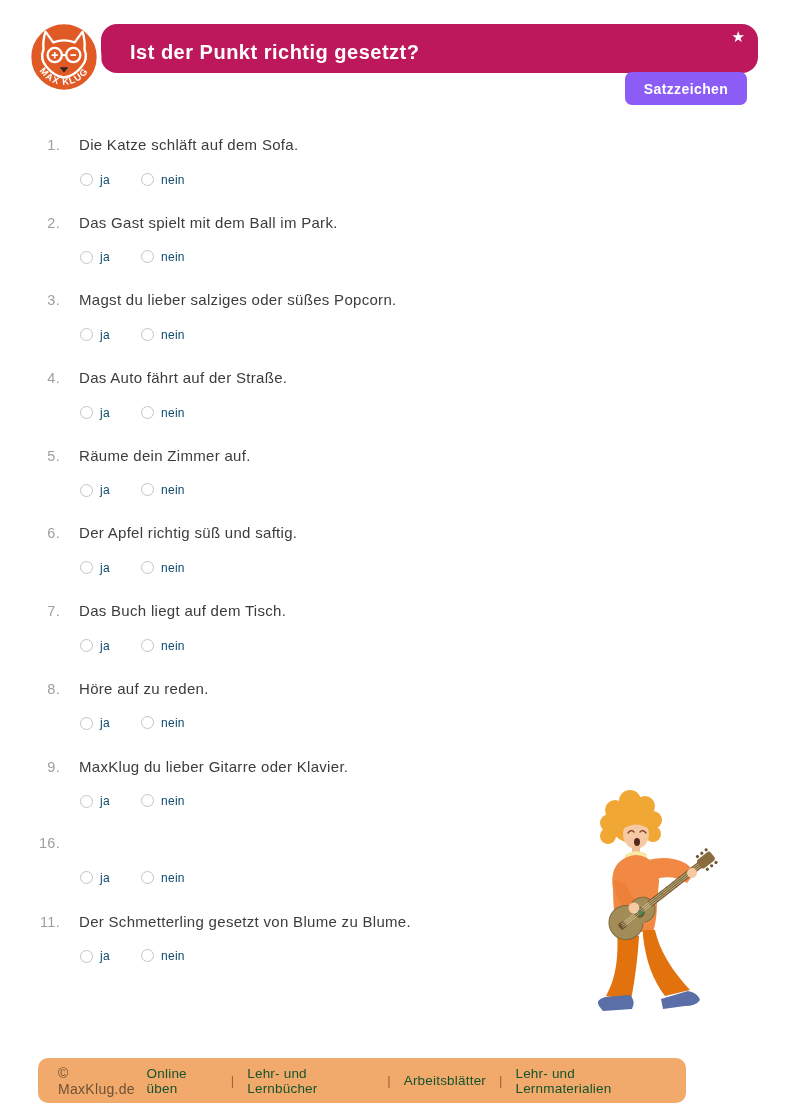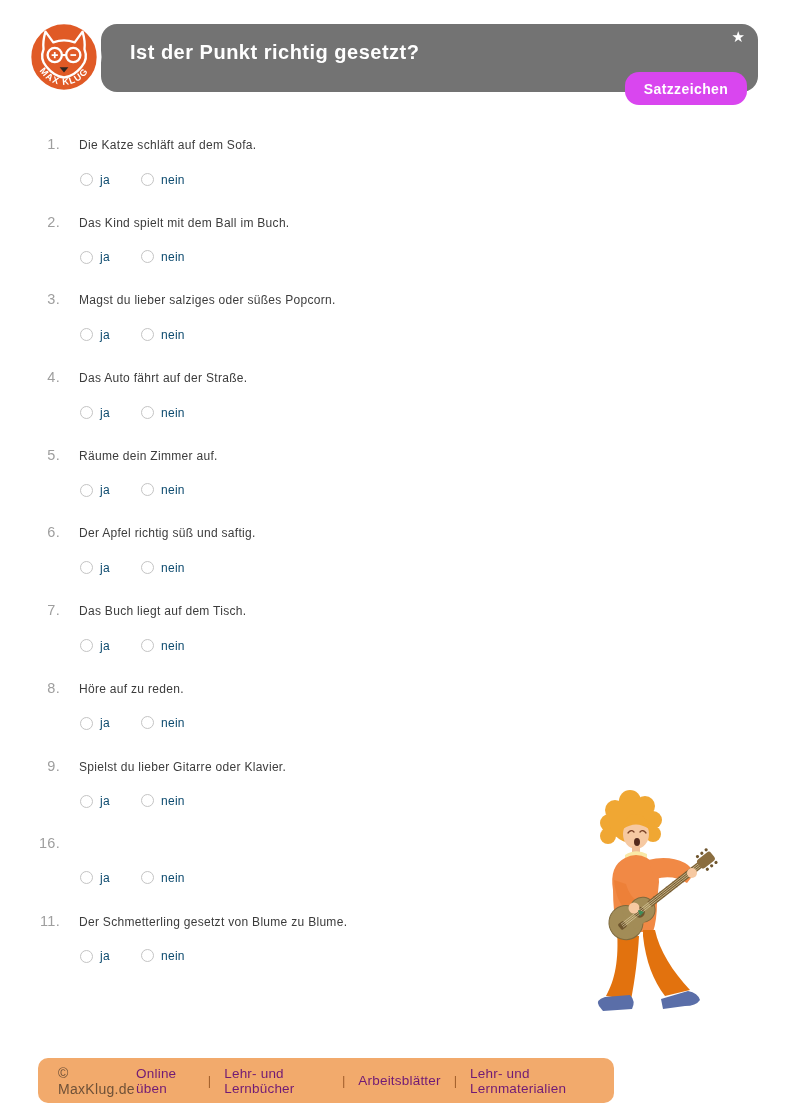--- a/index.html
+++ b/index.html
@@ -1,54 +1,54 @@
 <!DOCTYPE html>
 <html><head>
 <meta charset="utf-8">
 <style>
   * { margin:0; padding:0; box-sizing:border-box; }
   html,body { background:#ffffff; }
   body { font-family:"Liberation Sans", sans-serif; }
   .page { position:relative; width:794px; height:1118px; background:#ffffff; overflow:hidden; margin:0 auto; }
 
   
-  .banner { position:absolute; left:101px; top:24px; width:657px; height:68px;
-            background:#737373; border-radius:16px; z-index:1; }
+  .banner { position:absolute; left:101px; top:24px; width:657px; height:49px;
+            background:#be185d; border-radius:16px; z-index:1; }
   .banner-title { position:absolute; left:29px; top:0; line-height:57px;
             color:#ffffff; font-size:20px; font-weight:bold; letter-spacing:0.5px; }
   .banner-star { position:absolute; top:5px; right:13px; color:#ffffff; font-size:15px; line-height:15px; }
   .logo { position:absolute; left:25px; top:18px; width:78px; height:78px; z-index:3; }
   .badge-btn { position:absolute; left:625px; top:72px; width:122px; height:33px;
-            background:#d946ef; border-radius:14px; z-index:4; color:#ffffff;
+            background:#8b5cf6; border-radius:7px; z-index:4; color:#ffffff;
             font-size:14px; font-weight:bold; letter-spacing:0.4px;
             display:flex; align-items:center; justify-content:center; border:none; cursor:pointer; }
 
   
   .questions { position:absolute; left:0; top:134px; width:600px; }
   .question { height:77.7px; }
   .q-line { display:flex; align-items:baseline; line-height:21px; }
   .q-num { width:60px; text-align:right; color:#9E9E9E; font-size:14.5px; letter-spacing:0.3px; flex:0 0 60px; }
-  .q-text { margin-left:19px; color:#3C3C3C; font-size:12px; letter-spacing:0.3px; }
+  .q-text { margin-left:19px; color:#3C3C3C; font-size:15px; letter-spacing:0.3px; }
   .q-options { margin-left:80px; margin-top:15px; display:flex; align-items:center; height:17px; }
   .radio { width:13px; height:13px; border:1.5px solid #C4C4C4; border-radius:50%;
            background:#ffffff; display:inline-block; flex:0 0 13px; cursor:pointer; }
   .opt-label { margin-left:7px; color:#0c4a6e; font-size:12px; letter-spacing:0.3px; }
   .opt-nein { margin-left:31px; display:flex; align-items:flex-start; }
   .opt-ja { display:flex; align-items:center; }
 
   
   .illustration { position:absolute; left:593px; top:790px; width:135px; height:232px; }
 
   
-  .footer { position:absolute; left:38px; top:1058px; width:576px; height:45px;
+  .footer { position:absolute; left:38px; top:1058px; width:648px; height:45px;
             background:#F2AA6C; border-radius:10px; display:flex; align-items:center;
             padding:0 19px 0 20px; }
   .copyright { color:#6F5138; font-size:14px; letter-spacing:0.3px; }
   .footer-links { margin-left:auto; display:flex; align-items:center; gap:13px; }
-  .footer-link { color:#701a75; font-size:13.5px; letter-spacing:0.2px; text-decoration:none; cursor:pointer; }
+  .footer-link { color:#14532d; font-size:13.5px; letter-spacing:0.2px; text-decoration:none; cursor:pointer; }
   .footer-sep { color:#A4612D; font-size:13px; }
 </style>
 </head>
 <body>
 
 <div class="page">
 
   <div class="banner">
     <div class="banner-title">Ist der Punkt richtig gesetzt?</div>
     <div class="banner-star">★</div>
@@ -88,21 +88,21 @@
         <span class="opt-nein">
             <span class="radio"></span>
             <span class="opt-label">nein</span>
           </span>
       </div>
     </div>
 
     <div class="question">
       <div class="q-line">
         <span class="q-num">2.</span>
-        <span class="q-text">Das Kind spielt mit dem Ball im Buch.</span>
+        <span class="q-text">Das Gast spielt mit dem Ball im Park.</span>
       </div>
       <div class="q-options">
         <span class="opt-ja">
             <span class="radio"></span>
             <span class="opt-label">ja</span>
           </span>
         <span class="opt-nein">
             <span class="radio"></span>
             <span class="opt-label">nein</span>
           </span>
@@ -207,21 +207,21 @@
         <span class="opt-nein">
             <span class="radio"></span>
             <span class="opt-label">nein</span>
           </span>
       </div>
     </div>
 
     <div class="question">
       <div class="q-line">
         <span class="q-num">9.</span>
-        <span class="q-text">Spielst du lieber Gitarre oder Klavier.</span>
+        <span class="q-text">MaxKlug du lieber Gitarre oder Klavier.</span>
       </div>
       <div class="q-options">
         <span class="opt-ja">
             <span class="radio"></span>
             <span class="opt-label">ja</span>
           </span>
         <span class="opt-nein">
             <span class="radio"></span>
             <span class="opt-label">nein</span>
           </span>

